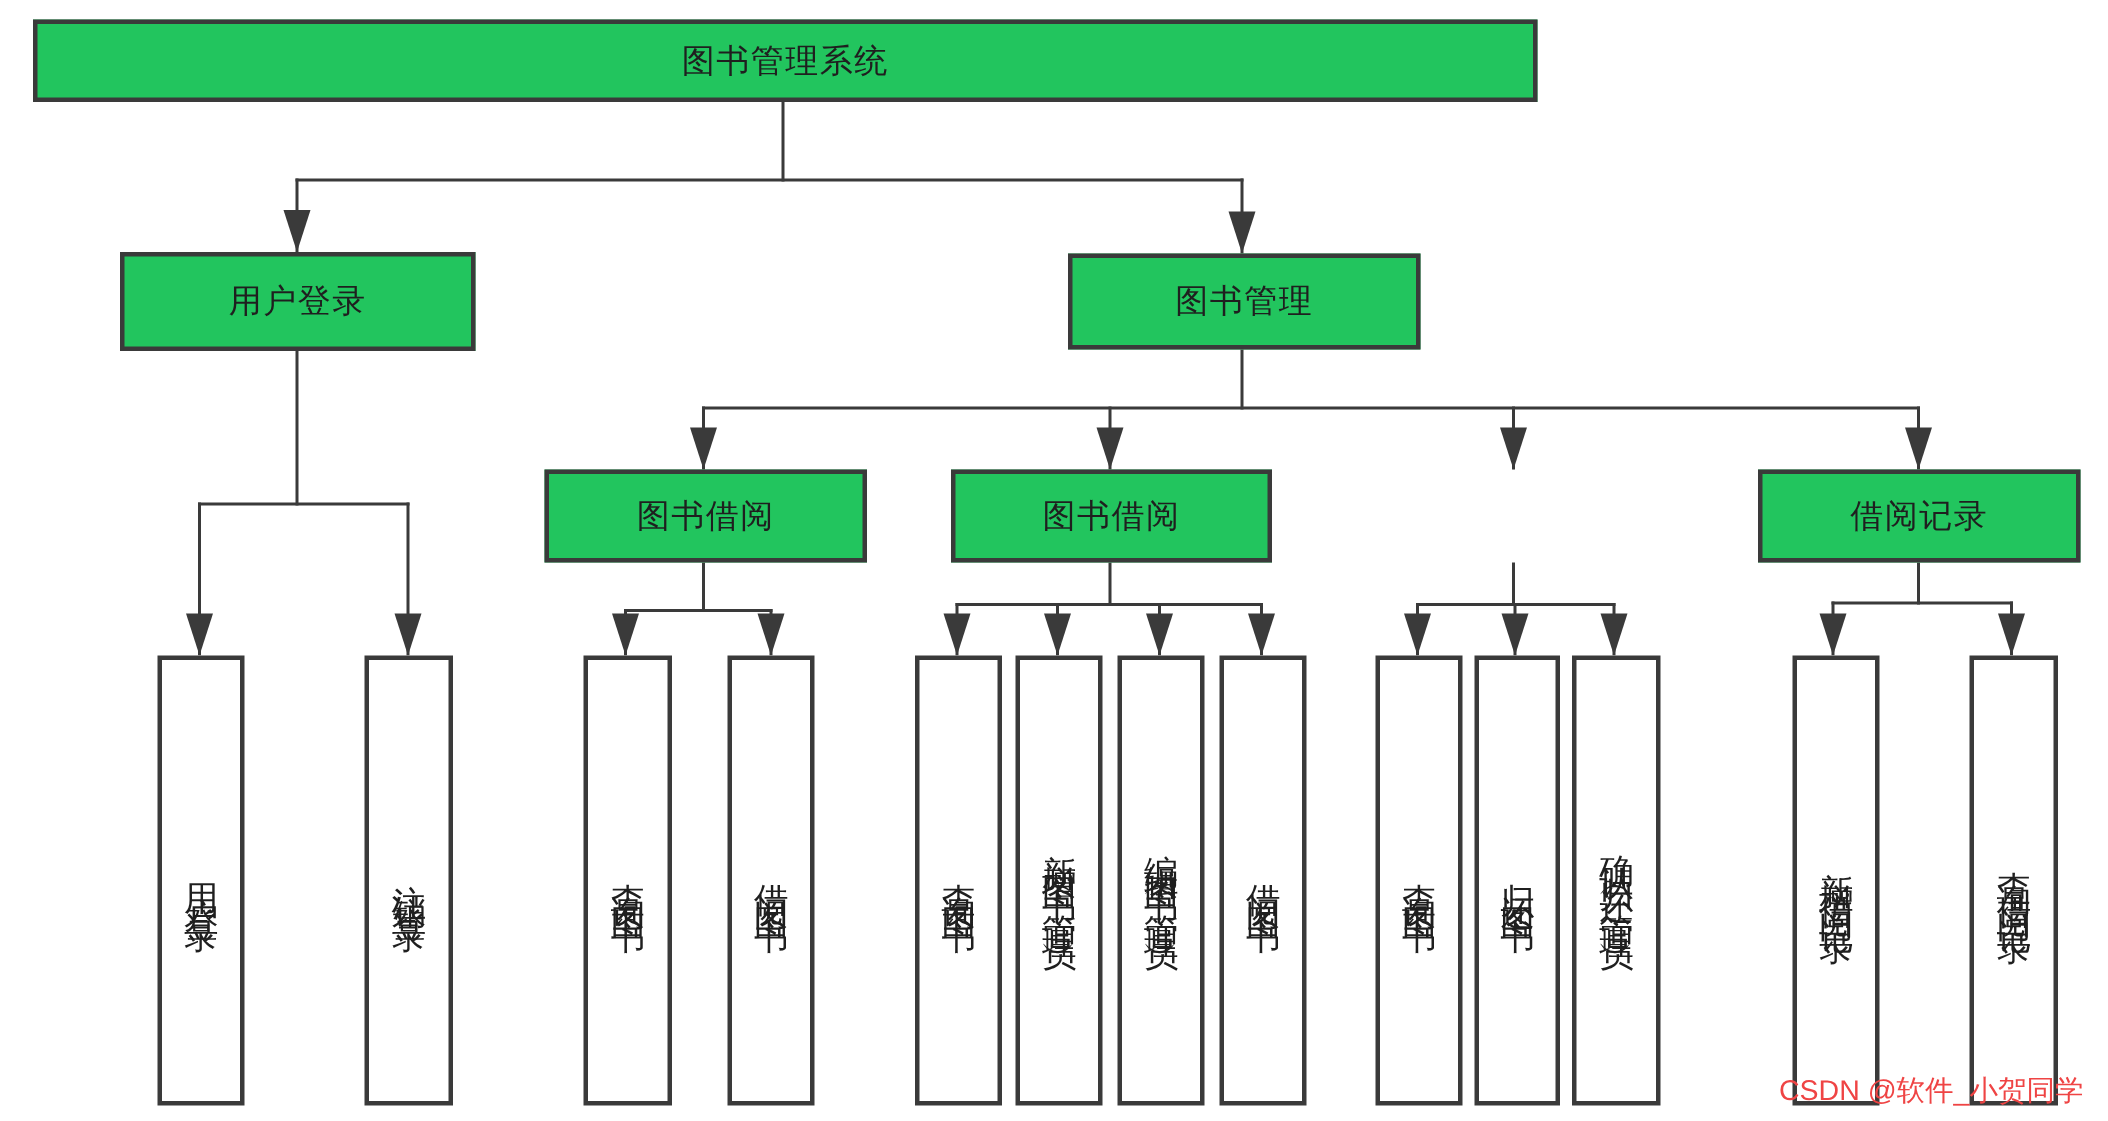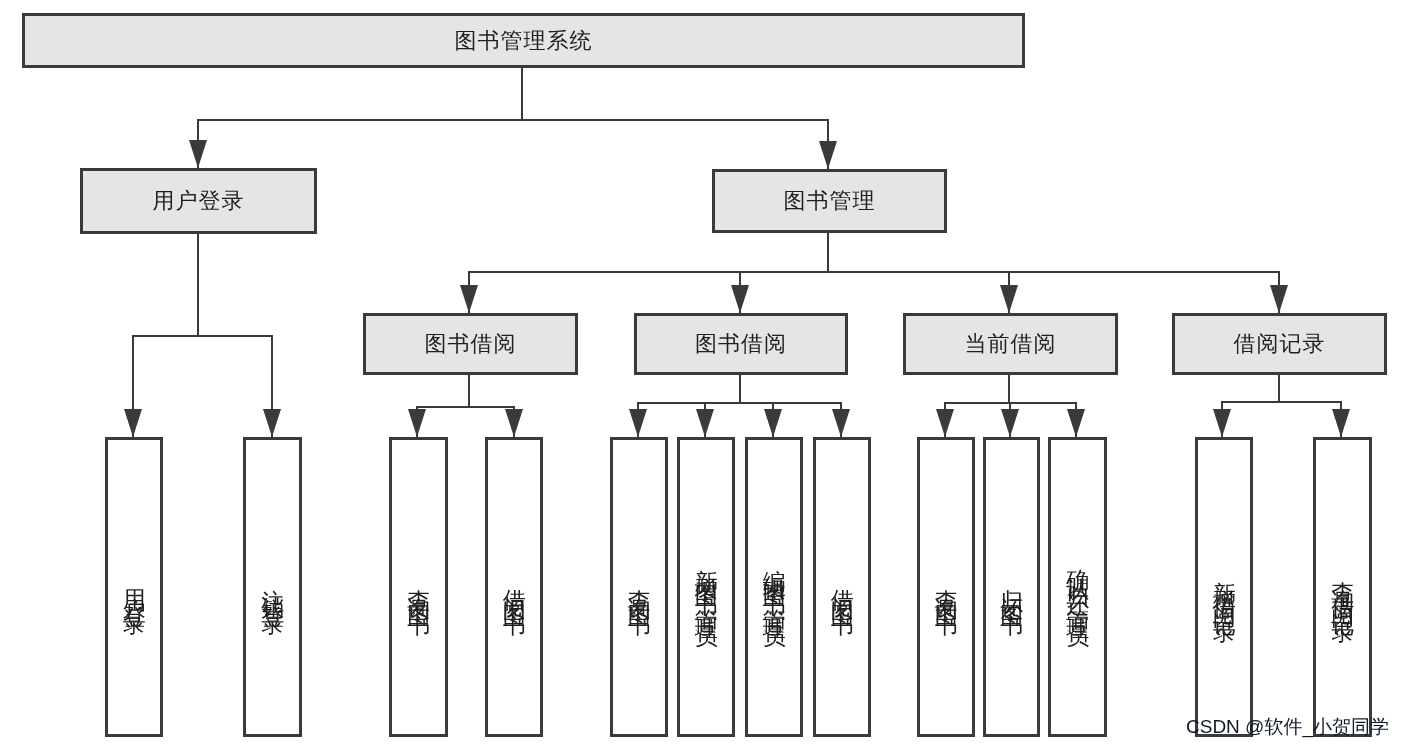--- a/index.html
+++ b/index.html
@@ -8,21 +8,21 @@
     width: 1405px;
     height: 747px;
     background: #ffffff;
     font-family: "Liberation Sans", sans-serif;
     overflow: hidden;
   }
   .node {
     position: absolute;
     box-sizing: border-box;
     border: 3px solid #3a3a3a;
-    background: #e5e5e5;
+    background: #22c55e;
     display: flex;
     align-items: center;
     justify-content: center;
     color: #1f1f1f;
     font-size: 22px;
     letter-spacing: 1px;
     z-index: 2;
   }
   .vnode {
     position: absolute;
@@ -61,21 +61,21 @@
     height: 0;
     border-left: 9px solid transparent;
     border-right: 9px solid transparent;
     border-top: 28px solid #3a3a3a;
     z-index: 1;
   }
   .watermark {
     position: absolute;
     left: 1186px;
     top: 714px;
-    color: #0f172a;
+    color: #ef4444;
     font-size: 19px;
     white-space: nowrap;
     z-index: 5;
   }
 </style>
 </head>
 <body>
 
 <div id="stage">
 
@@ -104,21 +104,20 @@
   <div class="arrow" style="left:460px; top:285px;"></div>
   <div class="vline" style="left:739px; top:271px; height:42px;"></div>
   <div class="arrow" style="left:731px; top:285px;"></div>
   <div class="vline" style="left:1008px; top:271px; height:42px;"></div>
   <div class="arrow" style="left:1000px; top:285px;"></div>
   <div class="vline" style="left:1278px; top:271px; height:42px;"></div>
   <div class="arrow" style="left:1270px; top:285px;"></div>
 
   <div class="node" style="left:363px; top:313px; width:215px; height:62px;">图书借阅</div>
   <div class="node" style="left:634px; top:313px; width:214px; height:62px;">图书借阅</div>
-  <div class="node" style="left:903px; top:313px; width:215px; height:62px;">当前借阅</div>
   <div class="node" style="left:1172px; top:313px; width:215px; height:62px;">借阅记录</div>
 
   <div class="vline" style="left:468px; top:375px; height:33px;"></div>
   <div class="hline" style="left:416px; top:406px; width:99px;"></div>
   <div class="vline" style="left:416px; top:406px; height:31px;"></div>
   <div class="arrow" style="left:408px; top:409px;"></div>
   <div class="vline" style="left:513px; top:406px; height:31px;"></div>
   <div class="arrow" style="left:505px; top:409px;"></div>
 
   <div class="vline" style="left:739px; top:375px; height:29px;"></div>

